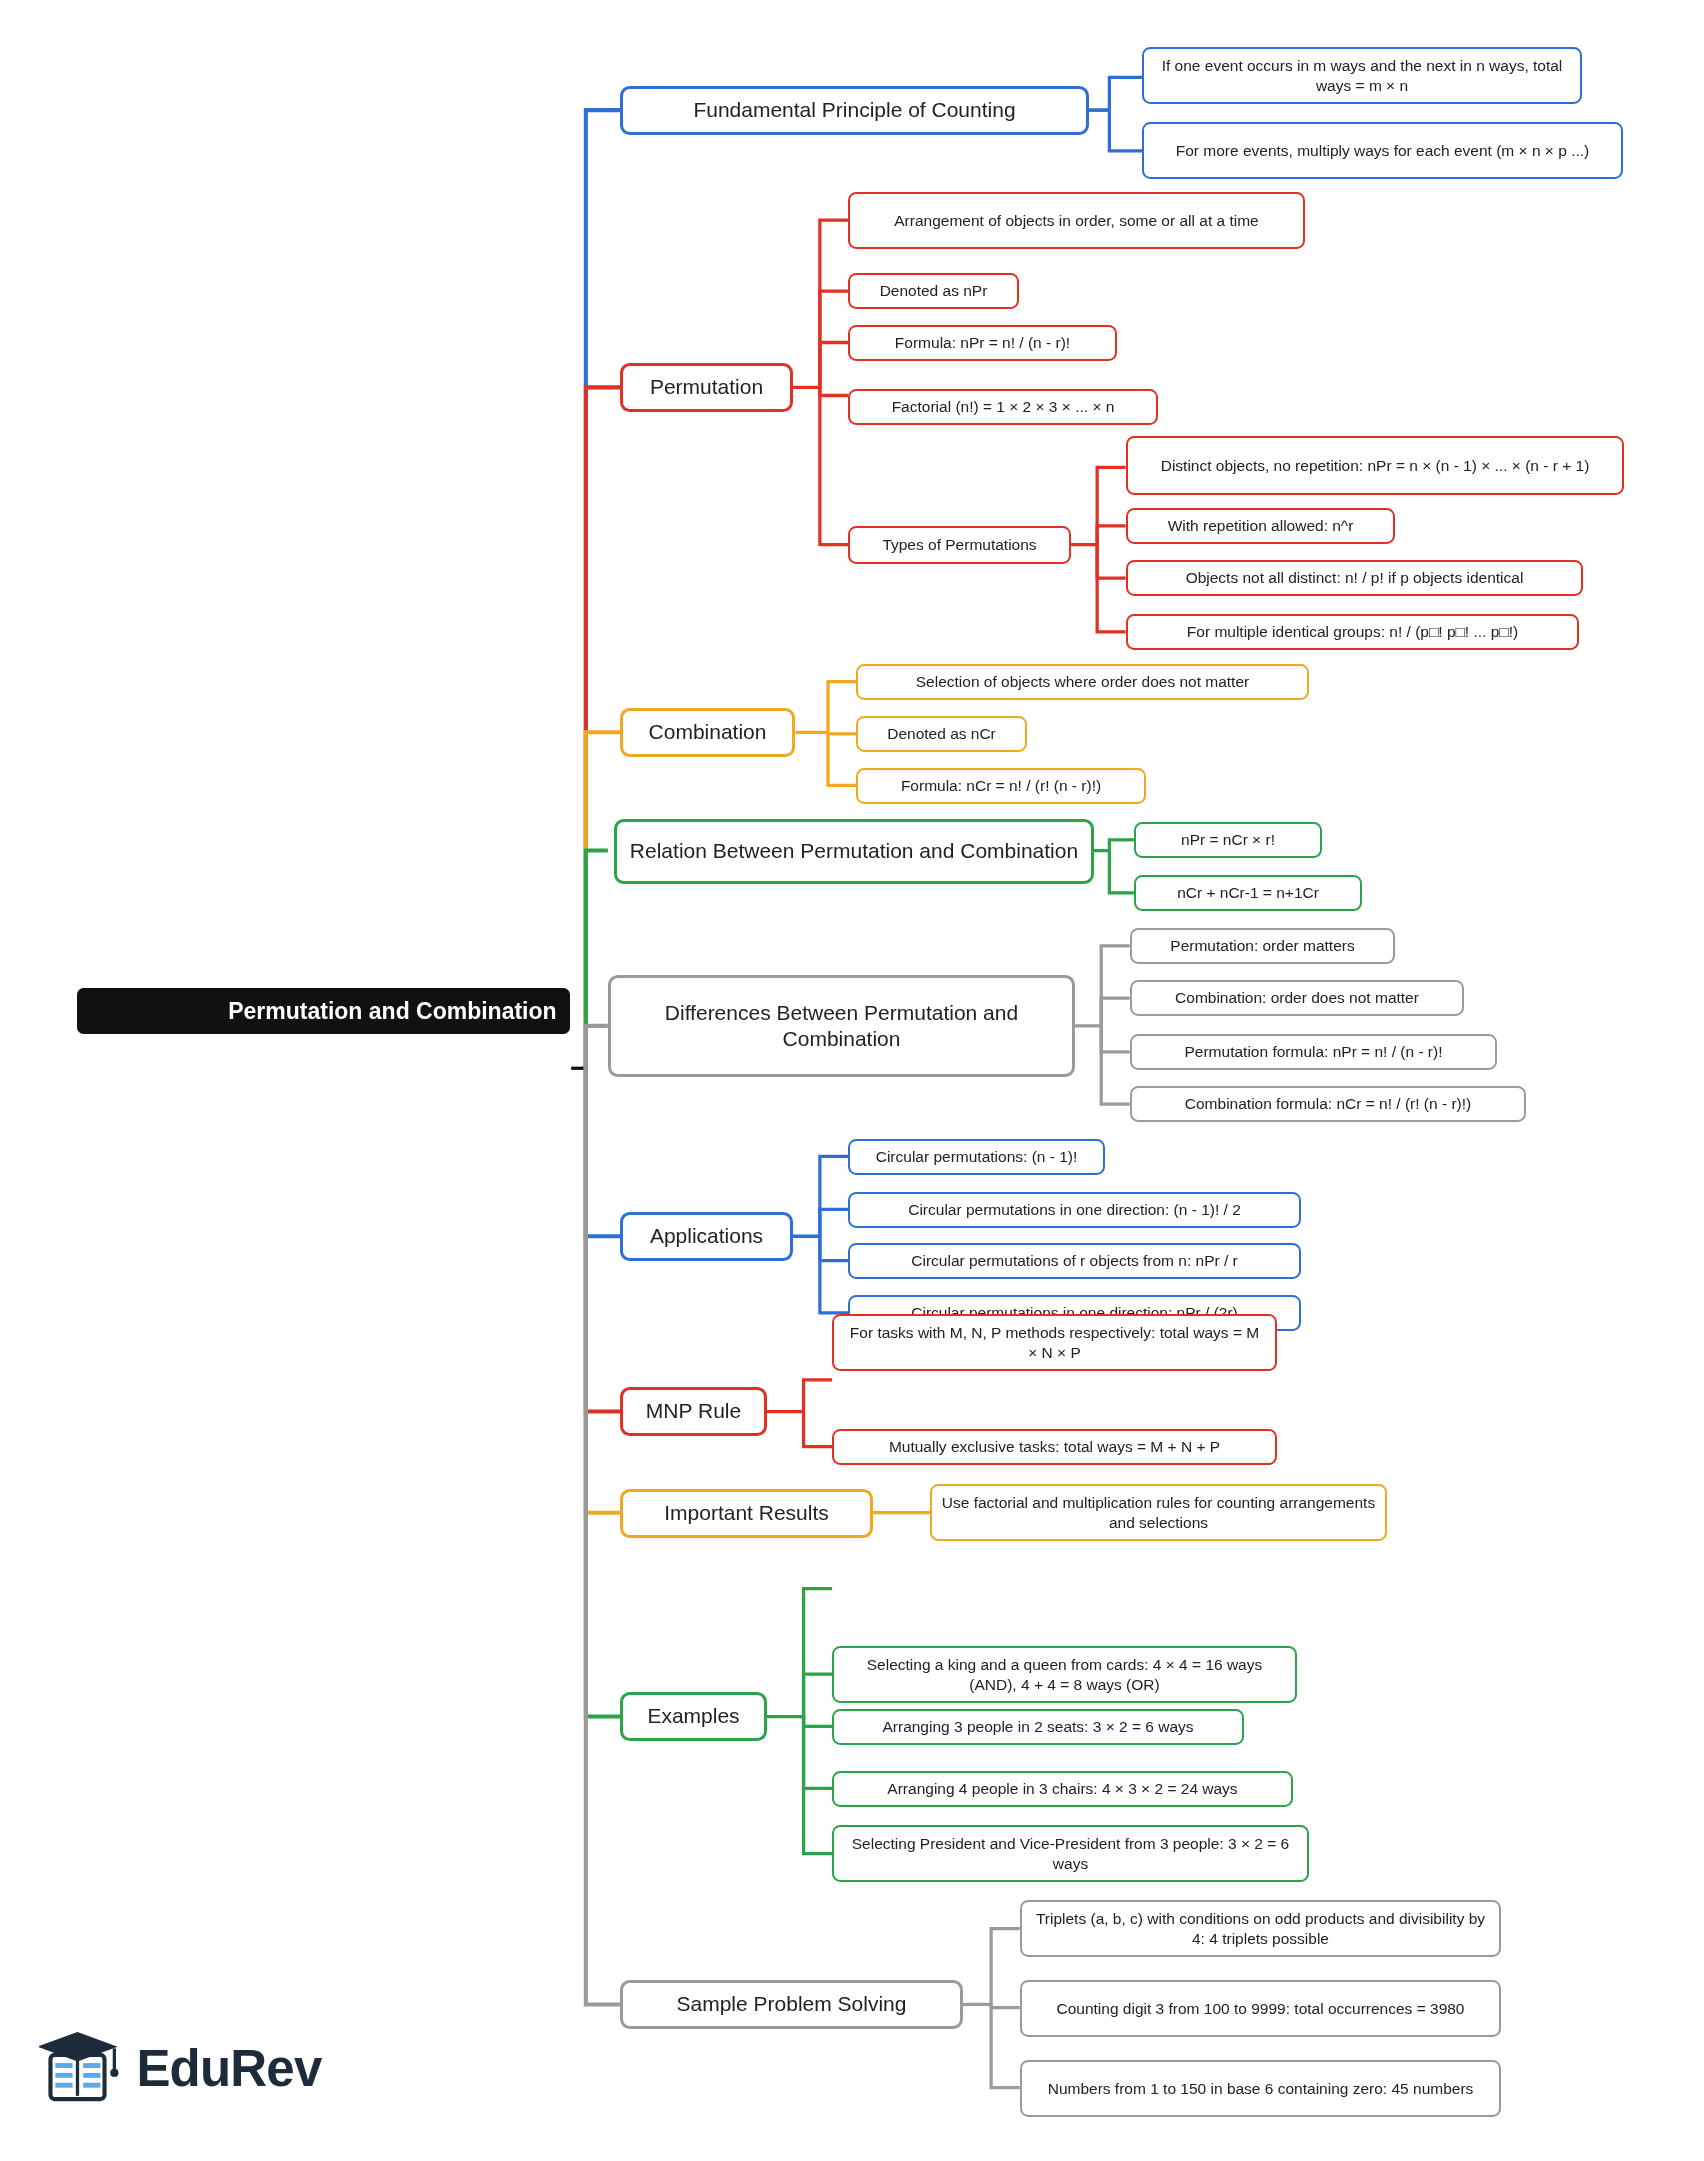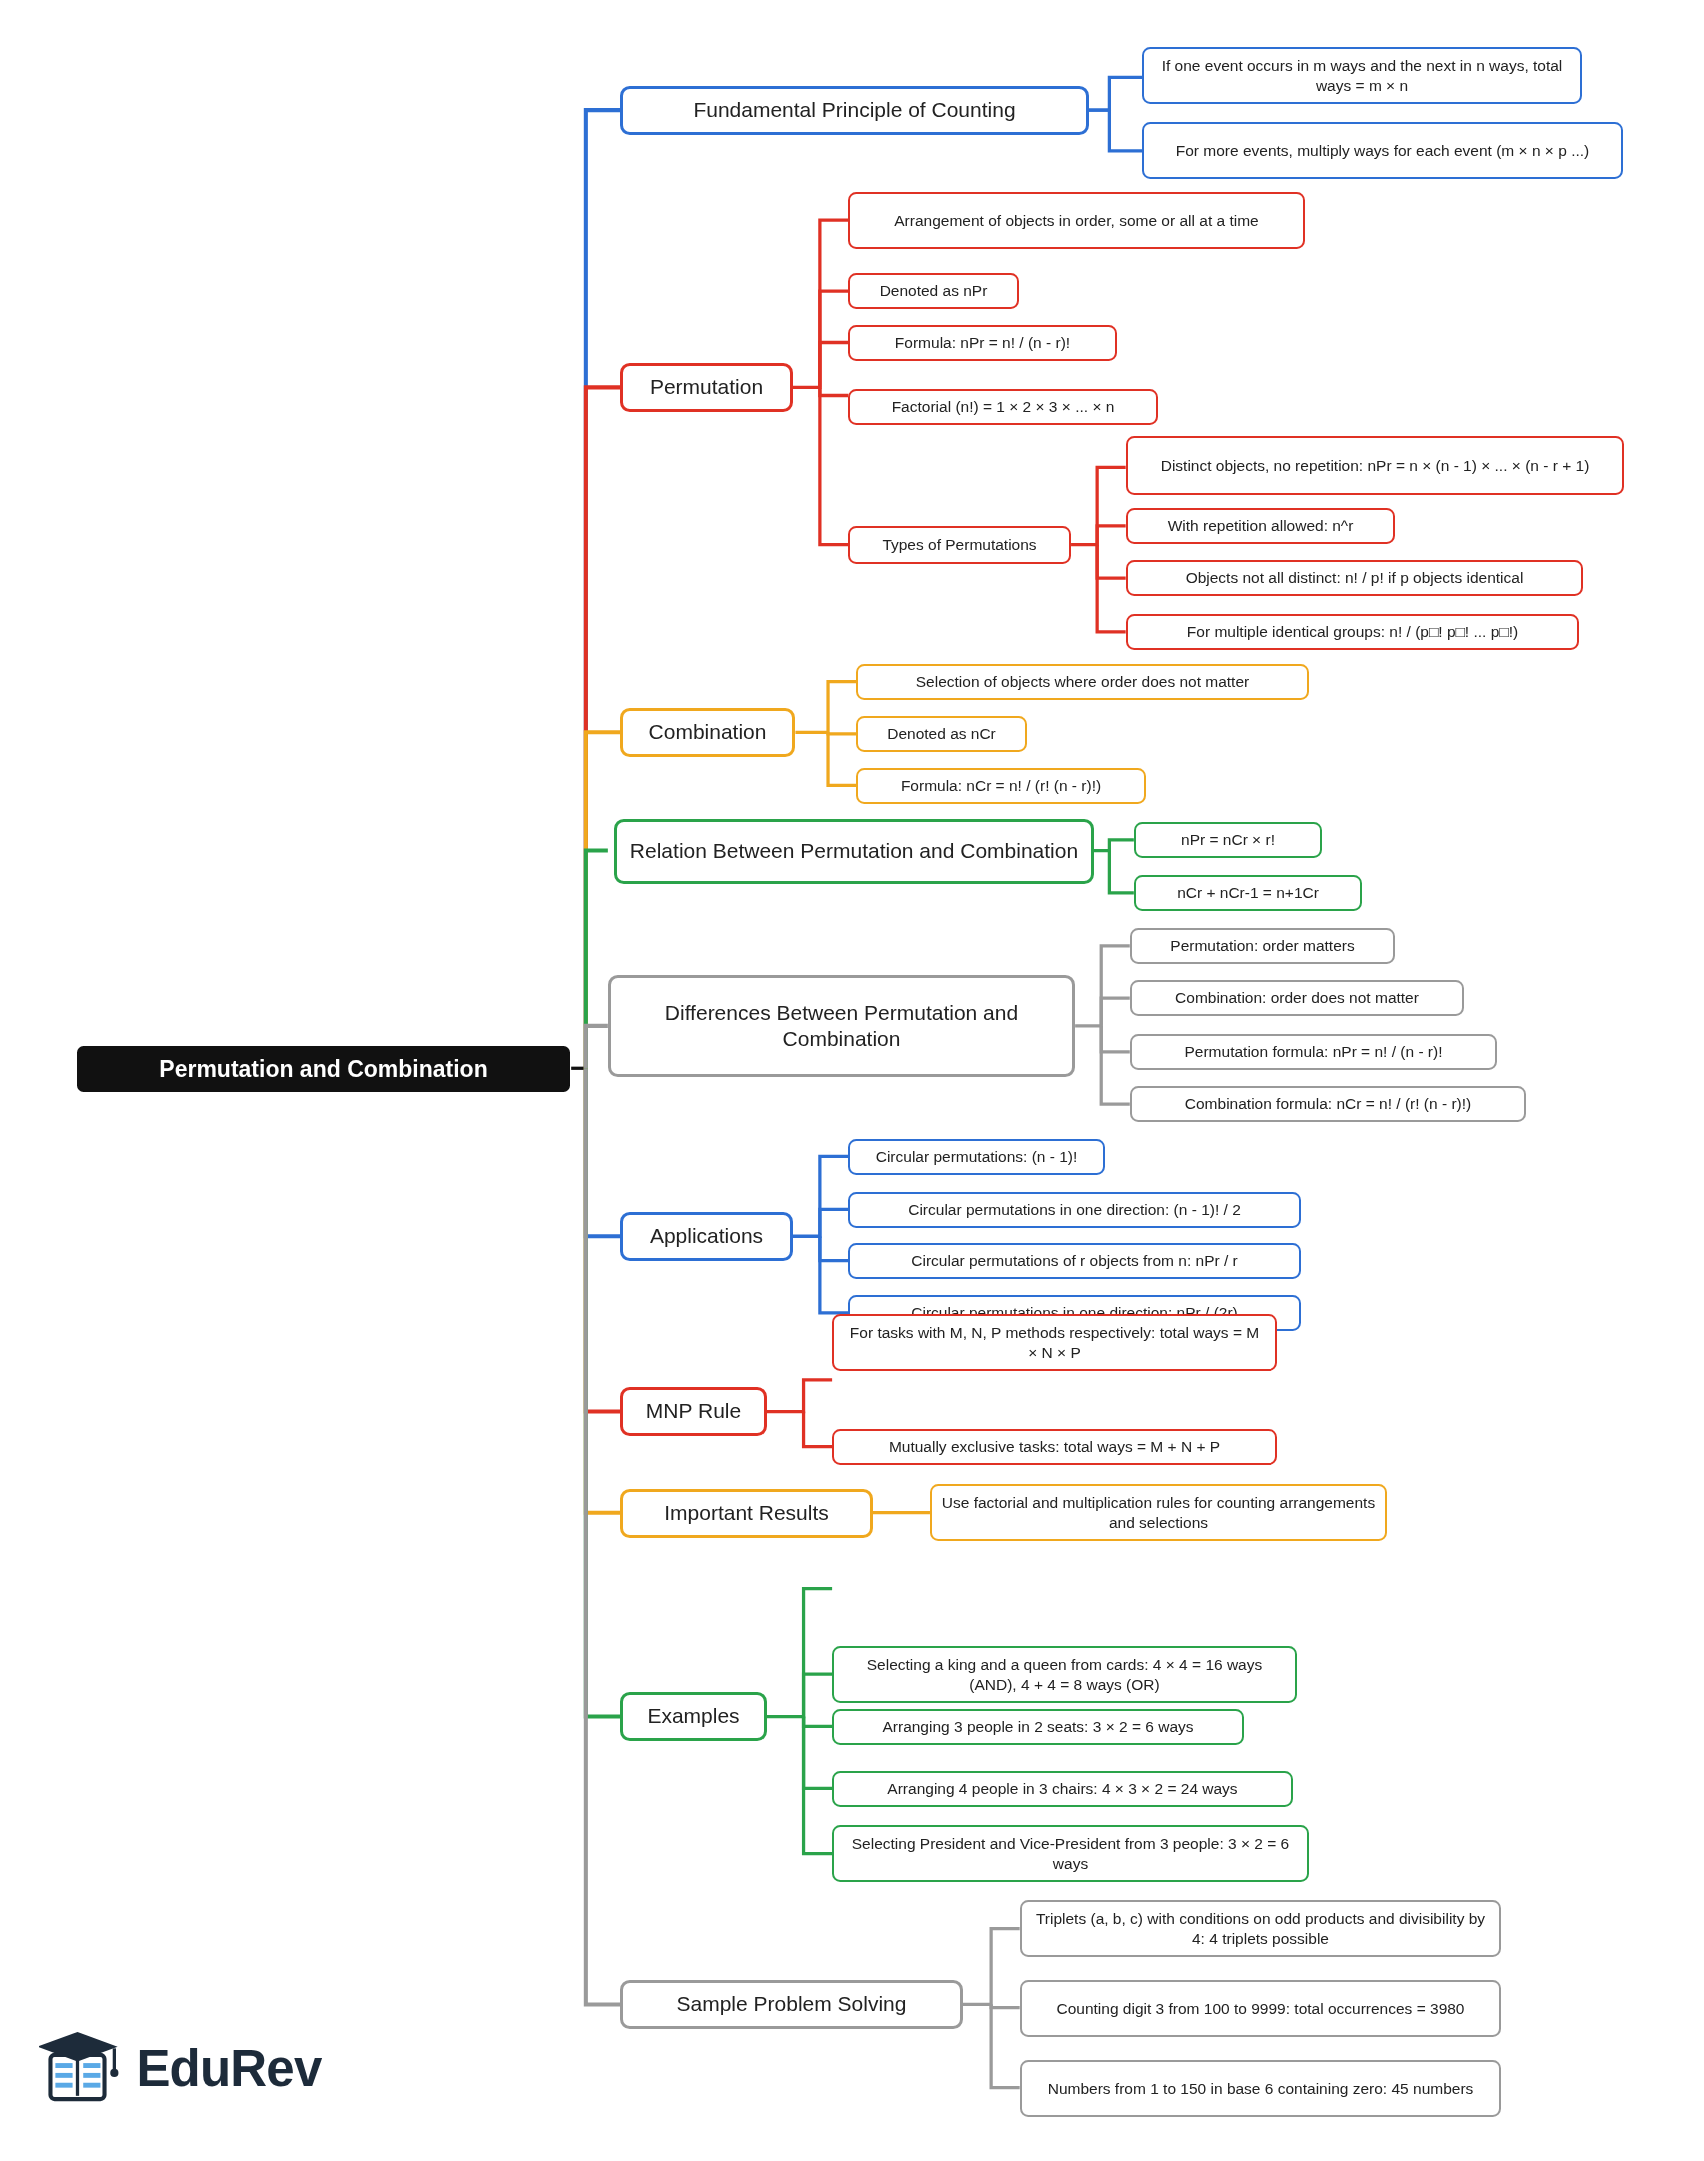--- a/index.html
+++ b/index.html
@@ -148,21 +148,21 @@
     <path d="M 985 2105 L 985 2053 L 1020 2053" stroke="#2aa34a" stroke-width="4" fill="none"></path>
     <path d="M 985 2105 L 985 2117 L 1020 2117" stroke="#2aa34a" stroke-width="4" fill="none"></path>
     <path d="M 985 2105 L 985 2193 L 1020 2193" stroke="#2aa34a" stroke-width="4" fill="none"></path>
     <path d="M 985 2105 L 985 2273 L 1020 2273" stroke="#2aa34a" stroke-width="4" fill="none"></path>
 
     <path d="M 1180 2458 L 1215 2458 L 1215 2365 L 1250 2365" stroke="#9a9a9a" stroke-width="4" fill="none"></path>
     <path d="M 1215 2458 L 1215 2462 L 1250 2462" stroke="#9a9a9a" stroke-width="4" fill="none"></path>
     <path d="M 1215 2458 L 1215 2560 L 1250 2560" stroke="#9a9a9a" stroke-width="4" fill="none"></path>
   </svg>
 
-  <div class="node root-node" style="left:77px; top:1046px; width:493px; height:46px;">
+  <div class="node root-node" style="left:77px; top:988px; width:493px; height:46px;justify-content:flex-end;">
     <span>Permutation and Combination</span>
   </div>
 
   <div class="node branch-node" style="left:620px; top:86px; width:469px; height:49px; border-color:#2d6fd4;">
     <span>Fundamental Principle of Counting</span>
   </div>
   <div class="node leaf-node" style="left:1142px; top:47px; width:440px; height:57px; border-color:#2d6fd4;">
     <span>If one event occurs in m ways and the next in n ways, total ways = m × n</span>
   </div>
   <div class="node leaf-node" style="left:1142px; top:122px; width:481px; height:57px; border-color:#2d6fd4;">

